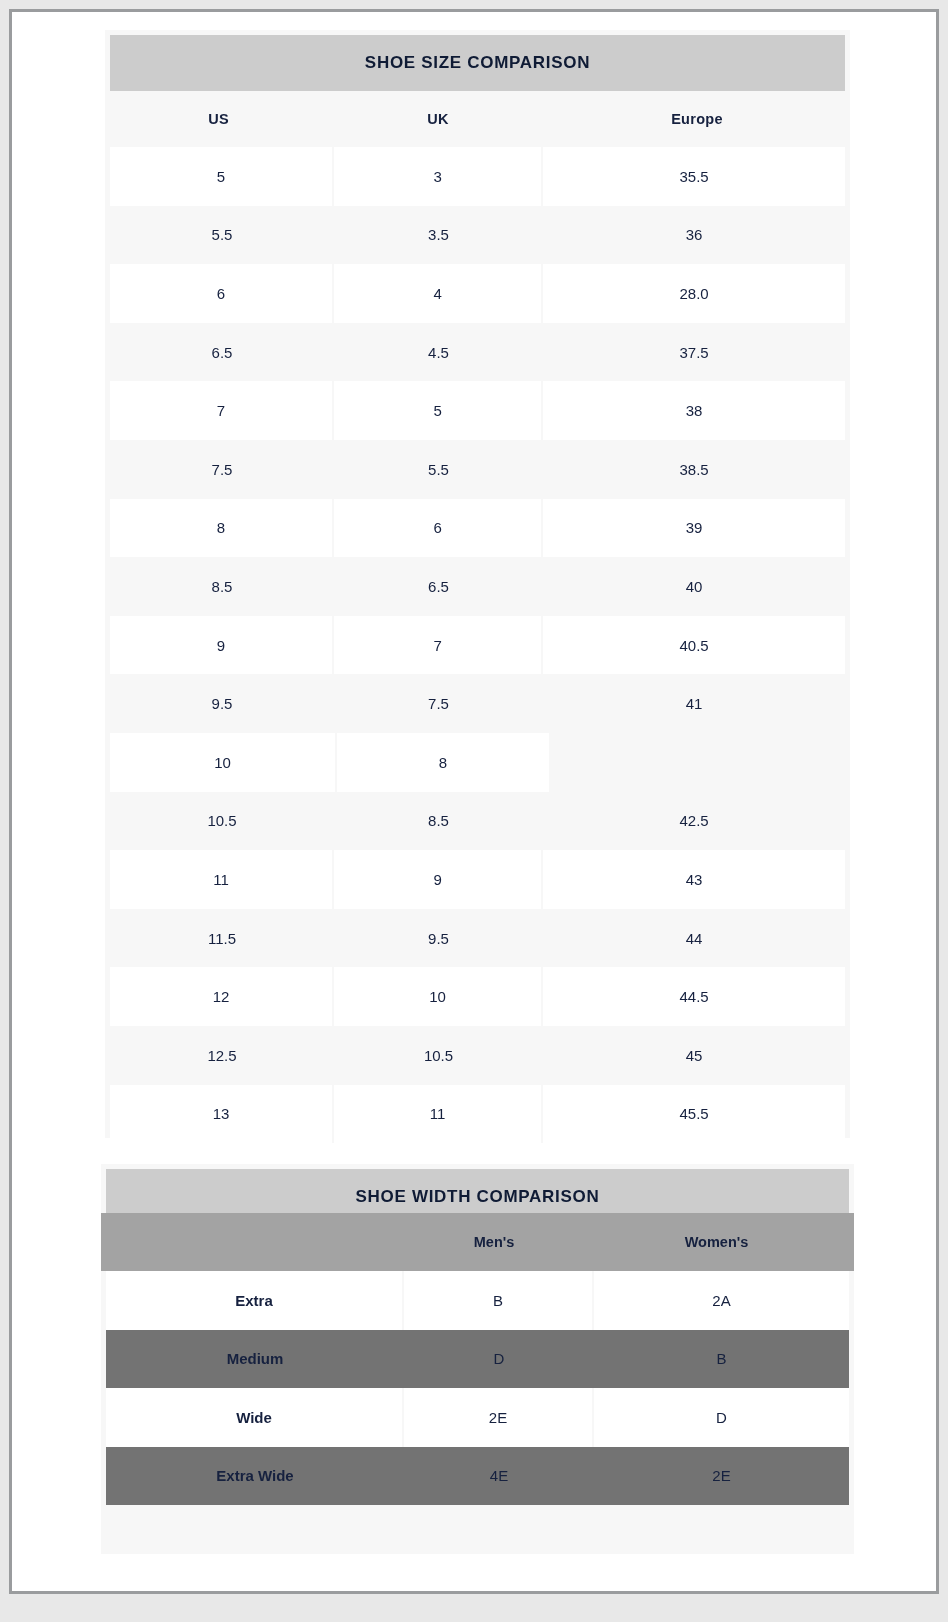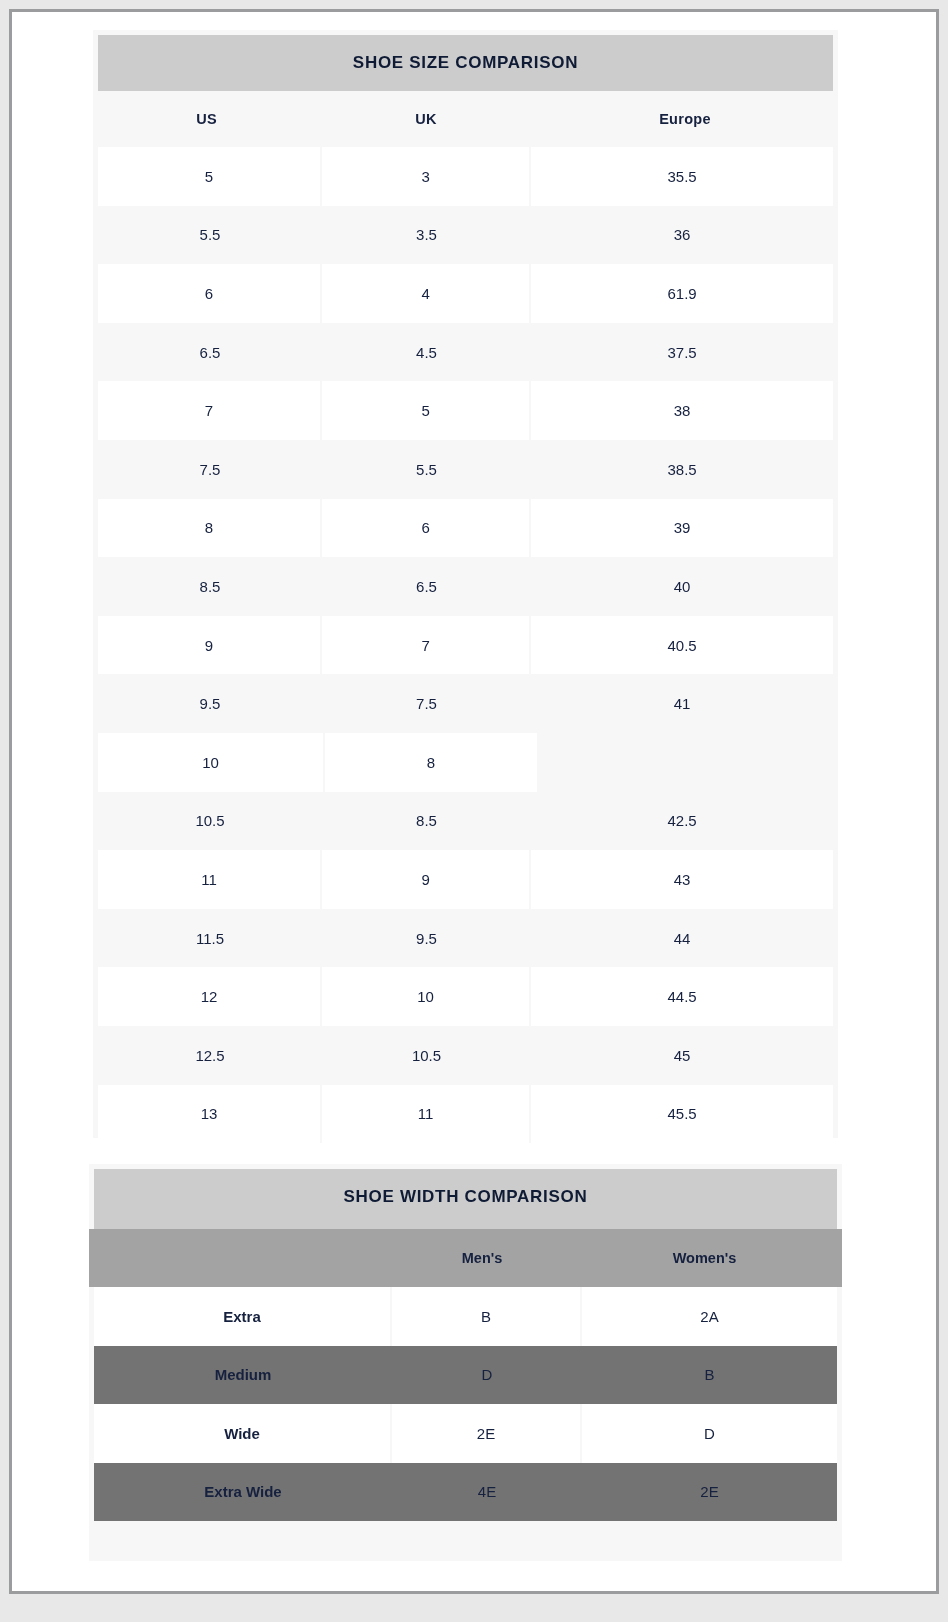--- a/index.html
+++ b/index.html
@@ -22,21 +22,21 @@
     width: 930px;
     height: 1585px;
     background: #ffffff;
     border: 3px solid #9a9c9e;
     box-sizing: border-box;
     overflow: hidden;
   }
 
   #page-scroll {
     position: absolute;
-    left: 0;
+    left: 12px;
     top: 0;
     width: 924px;
     height: 1579px;
     overflow: hidden;
     background: #ffffff;
   }
 
   
   .table-card {
     background: #f7f7f7;
@@ -69,21 +69,21 @@
     letter-spacing: 0.7px;
     text-align: center;
     box-sizing: border-box;
   }
   .card-1 .table-title {
     height: 56px;
     line-height: 56px;
     margin: 0 5px;
   }
   .card-2 .table-title {
-    height: 60px;
+    height: 44px;
     line-height: 56px;
     margin: 0 5px;
   }
 
   
   .grid-row {
     display: flex;
     width: 100%;
     box-sizing: border-box;
   }
@@ -201,21 +201,21 @@
             <div class="grid-cell c-eu">35.5</div>
           </div>
           <div class="grid-row t1-row even">
             <div class="grid-cell c-us">5.5</div>
             <div class="grid-cell c-uk">3.5</div>
             <div class="grid-cell c-eu">36</div>
           </div>
           <div class="grid-row t1-row odd">
             <div class="grid-cell c-us">6</div>
             <div class="grid-cell c-uk">4</div>
-            <div class="grid-cell c-eu">61.9</div>
+            <div class="grid-cell c-eu">28.0</div>
           </div>
           <div class="grid-row t1-row even">
             <div class="grid-cell c-us">6.5</div>
             <div class="grid-cell c-uk">4.5</div>
             <div class="grid-cell c-eu">37.5</div>
           </div>
           <div class="grid-row t1-row odd">
             <div class="grid-cell c-us">7</div>
             <div class="grid-cell c-uk">5</div>
             <div class="grid-cell c-eu">38</div>

